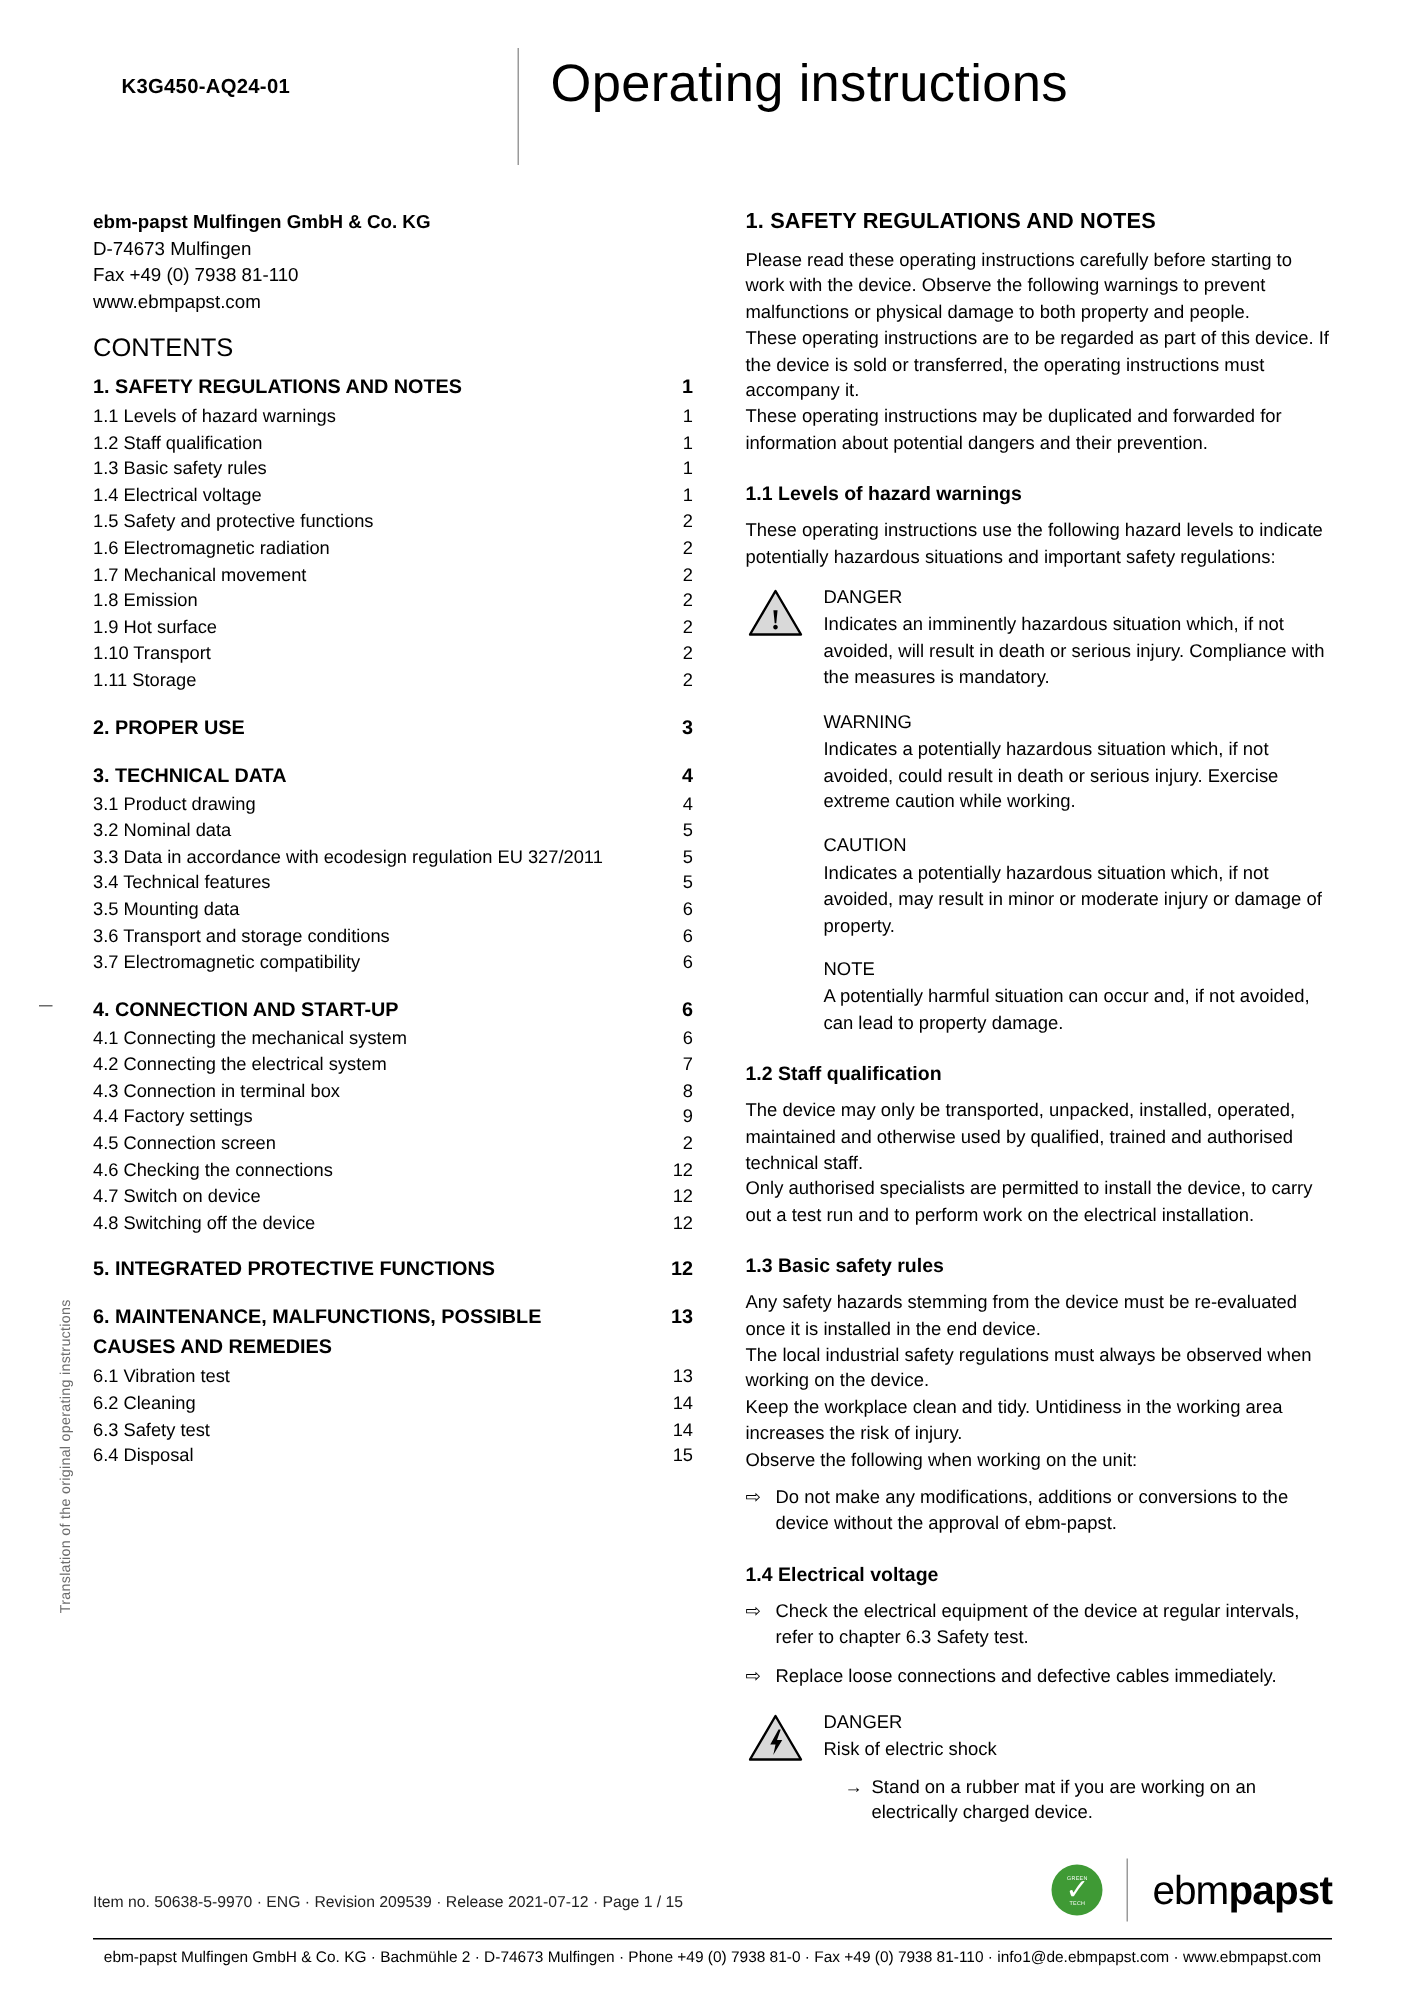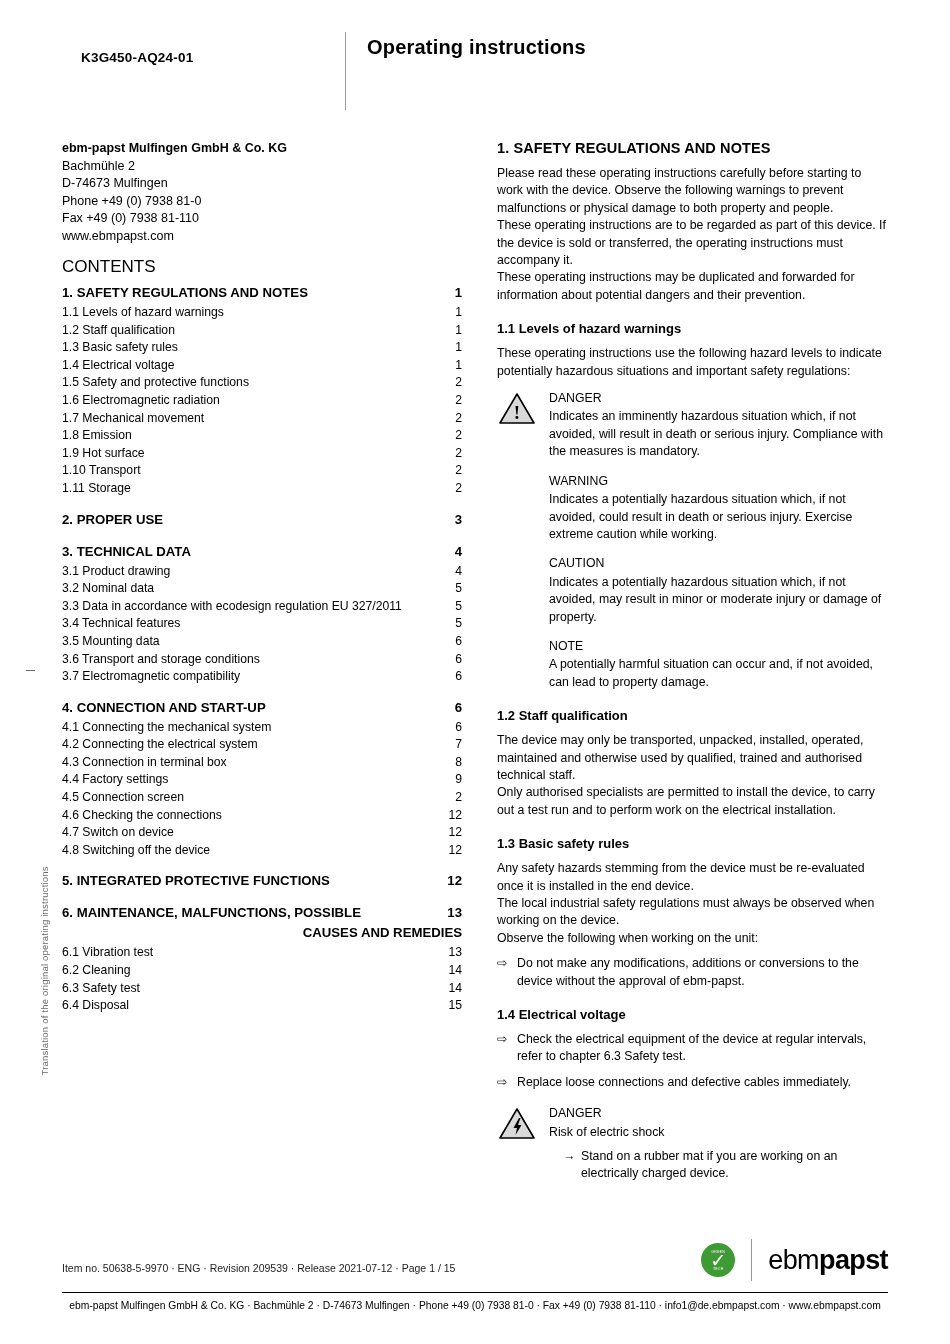--- a/index.html
+++ b/index.html
@@ -44,22 +44,22 @@
     left: 283px;
     top: -6px;
     width: 1px;
     height: 78px;
     background: #9a9a9a;
   }
   .header-title {
     position: absolute;
     left: 305px;
     top: -2px;
-    font-size: 20px;
-    font-weight: bold;
+    font-size: 35px;
+    font-weight: normal;
     letter-spacing: 0.2px;
   }
 
   
   .side-note {
     position: absolute;
     left: -86px;
     top: 940px;
     width: 260px;
     transform: rotate(-90deg);
@@ -134,21 +134,20 @@
     margin-top: 1px;
   }
   .toc-page {
     text-align: right;
     min-width: 22px;
   }
   .toc-wrap {
     font-weight: bold;
     font-size: 13.2px;
     line-height: 20px;
-    text-align: right;
   }
 
   
   .h1 {
     font-size: 14.5px;
     font-weight: bold;
     margin: 0 0 9px 0;
     letter-spacing: 0.1px;
   }
   .h2 {
@@ -314,23 +313,21 @@
     <div class="header-code">K3G450-AQ24-01</div>
     <div class="header-divider"></div>
     <div class="header-title">Operating instructions</div>
   </div>
 
   <div class="side-dash"></div>
   <div class="side-note">Translation of the original operating instructions</div>
 
   <div class="col-left">
     <div class="company-name">ebm-papst Mulfingen GmbH &amp; Co. KG</div>
-    <div class="addr-line">Bachmühle 2</div>
     <div class="addr-line">D-74673 Mulfingen</div>
-    <div class="addr-line">Phone +49 (0) 7938 81-0</div>
     <div class="addr-line">Fax +49 (0) 7938 81-110</div>
     <div class="addr-line">www.ebmpapst.com</div>
 
     <div class="contents-title">CONTENTS</div>
 
     <div class="toc">
       <div class="toc-row major">
         <span class="t">1. SAFETY REGULATIONS AND NOTES</span>
         <span class="toc-page">1</span>
       </div>
@@ -519,20 +516,21 @@
       <div class="hazard-label">A potentially harmful situation can occur and, if not avoided, can lead to property damage.</div>
     </div>
 
     <div class="h2">1.2 Staff qualification</div>
     <p class="p">The device may only be transported, unpacked, installed, operated, maintained and otherwise used by qualified, trained and authorised technical staff.</p>
     <p class="p">Only authorised specialists are permitted to install the device, to carry out a test run and to perform work on the electrical installation.</p>
 
     <div class="h2">1.3 Basic safety rules</div>
     <p class="p">Any safety hazards stemming from the device must be re-evaluated once it is installed in the end device.</p>
     <p class="p">The local industrial safety regulations must always be observed when working on the device.</p>
+    <p class="p">Keep the workplace clean and tidy. Untidiness in the working area increases the risk of injury.</p>
     <p class="p">Observe the following when working on the unit:</p>
 
     <div class="bullet-row">
       <span class="mark">⇨</span>
       <span class="txt">Do not make any modifications, additions or conversions to the device without the approval of ebm-papst.</span>
     </div>
 
     <div class="h2">1.4 Electrical voltage</div>
 
     <div class="bullet-row">

